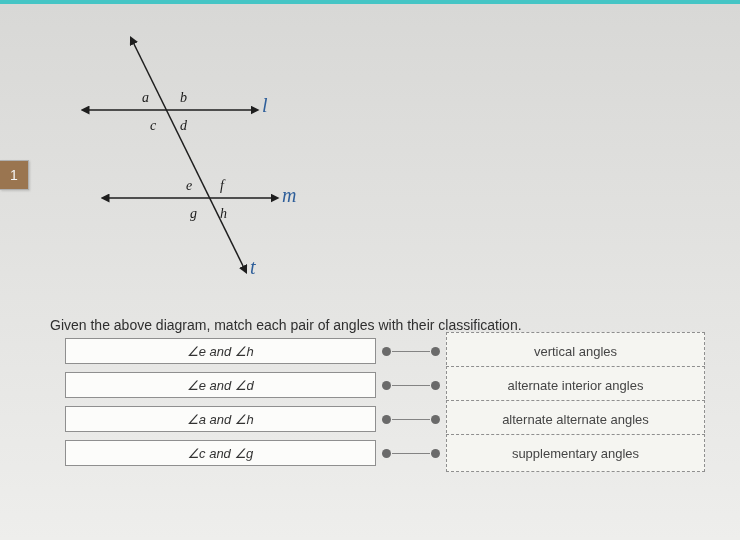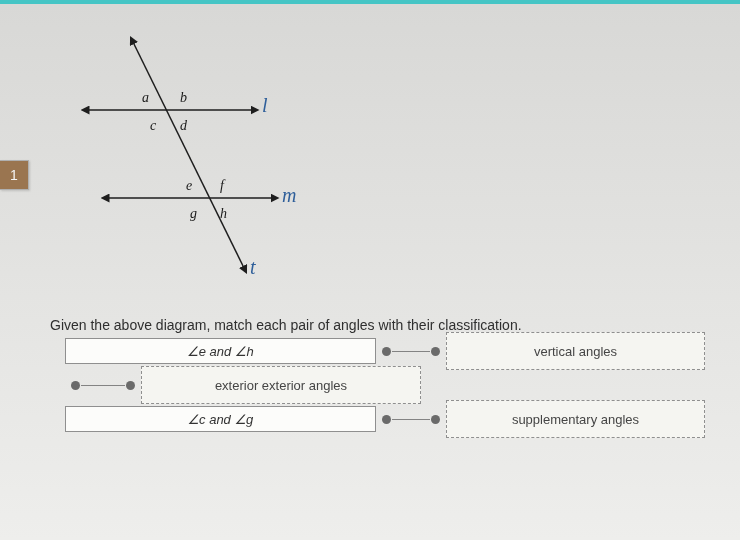--- a/index.html
+++ b/index.html
@@ -149,26 +149,41 @@
       </div>
     <div class="connector">
         <div class="dot"></div>
         <div class="dot-b"></div>
       </div>
     <div class="right-box">
         <span>vertical angles</span>
       </div>
   </div>
   <div class="row">
+    <div class="left-box">
+        <span>∠e and ∠d</span>
+      </div>
     <div class="connector">
         <div class="dot"></div>
         <div class="dot-b"></div>
       </div>
     <div class="right-box">
-        <span>exterior exterior angles</span>
+        <span>alternate interior angles</span>
+      </div>
+  </div>
+  <div class="row">
+    <div class="left-box">
+        <span>∠a and ∠h</span>
+      </div>
+    <div class="connector">
+        <div class="dot"></div>
+        <div class="dot-b"></div>
+      </div>
+    <div class="right-box">
+        <span>alternate alternate angles</span>
       </div>
   </div>
   <div class="row">
     <div class="left-box">
         <span>∠c and ∠g</span>
       </div>
     <div class="connector">
         <div class="dot"></div>
         <div class="dot-b"></div>
       </div>

